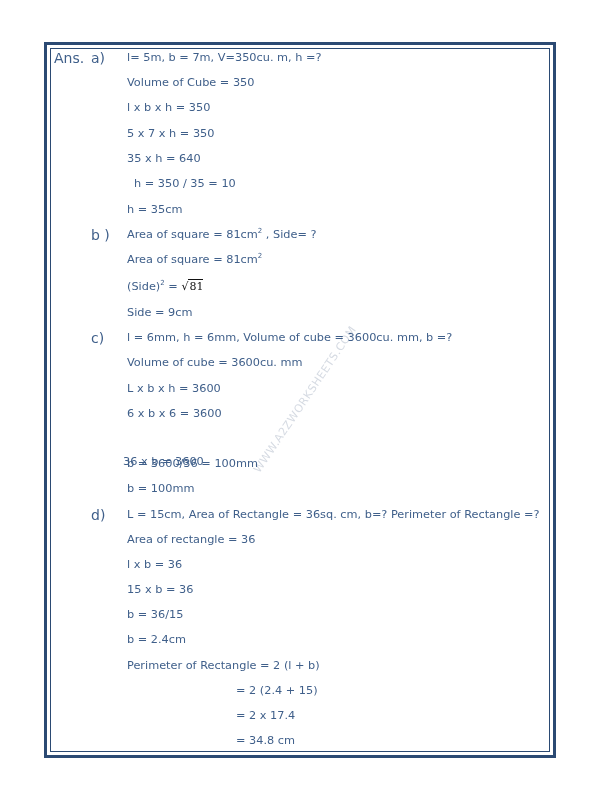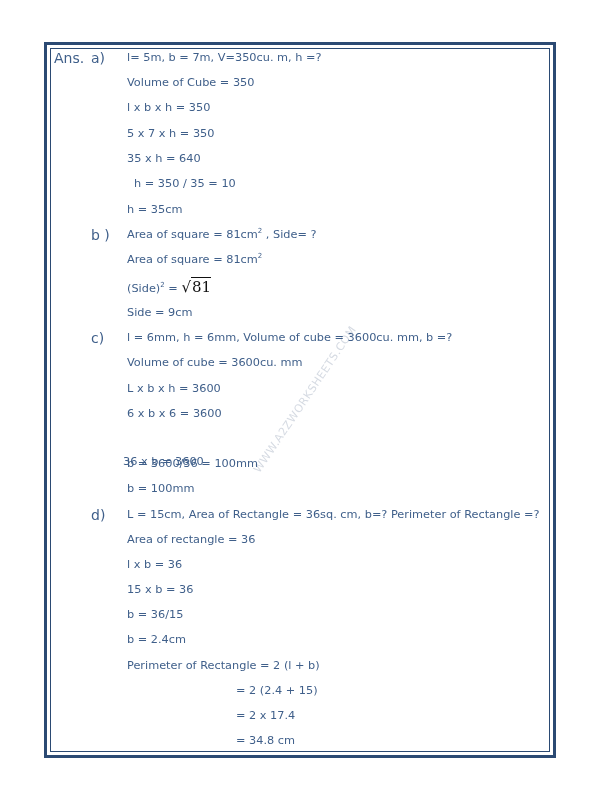--- a/index.html
+++ b/index.html
@@ -5,21 +5,21 @@
   html, body { margin: 0; padding: 0; background: #ffffff; }
   body { width: 600px; height: 800px; position: relative; overflow: hidden;
          font-family: "DejaVu Sans", "Liberation Sans", sans-serif; }
   .frame-outer { position: absolute; left: 44px; top: 42px; width: 506px; height: 710px;
                  border: 3px solid #2b4a73; }
   .frame-inner { position: absolute; left: 50px; top: 48px; width: 498px; height: 702px;
                  border: 1px solid #2b4a73; }
   .line { position: absolute; font-size: 11.3px; color: #3f5f8a; white-space: nowrap; line-height: 14px; }
   .lbl { position: absolute; font-size: 14px; color: #3f5f8a; white-space: nowrap; line-height: 14px; }
   sup { font-size: 7px; vertical-align: 5px; line-height: 0; }
-  .sqrt { font-family: "DejaVu Serif", "Liberation Serif", serif; color: #111; font-size: 15px; }
+  .sqrt { font-family: "DejaVu Serif", "Liberation Serif", serif; color: #111; font-size: 11px; }
   .sqrt .bar { border-top: 1px solid #111; padding-left: 1px; }
   .watermark { position: absolute; left: 218px; top: 393px; font-size: 11px; color: #d6dbe3;
                transform: rotate(-56deg); transform-origin: center; letter-spacing: 0.5px;
                font-family: "DejaVu Sans", sans-serif; white-space: nowrap; }
 </style>
 </head>
 <body>
 
 <div class="frame-outer"></div>
 <div class="frame-inner"></div>

